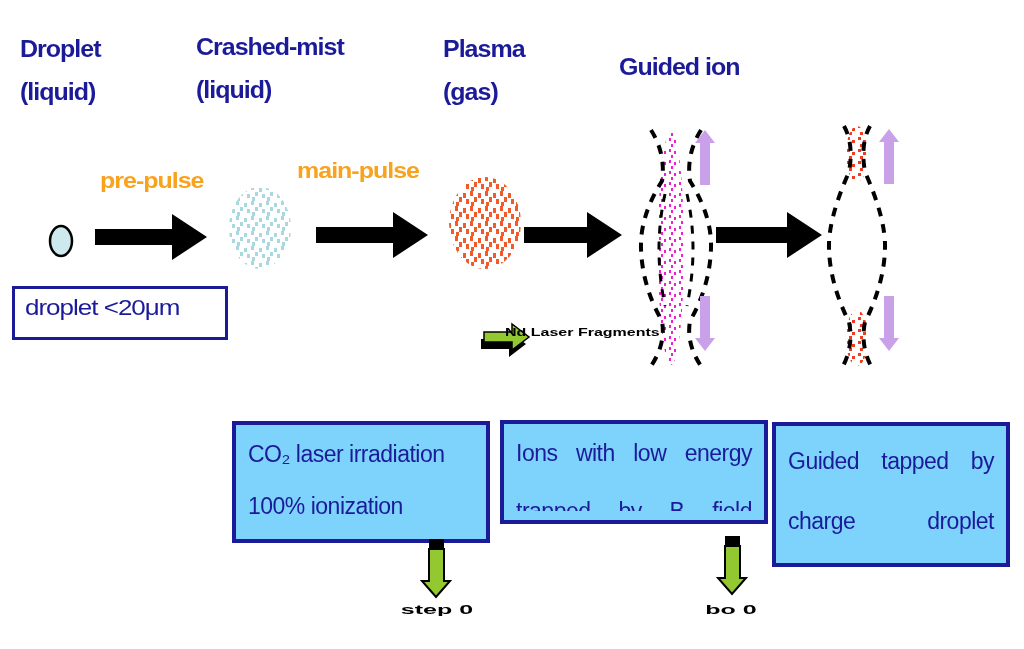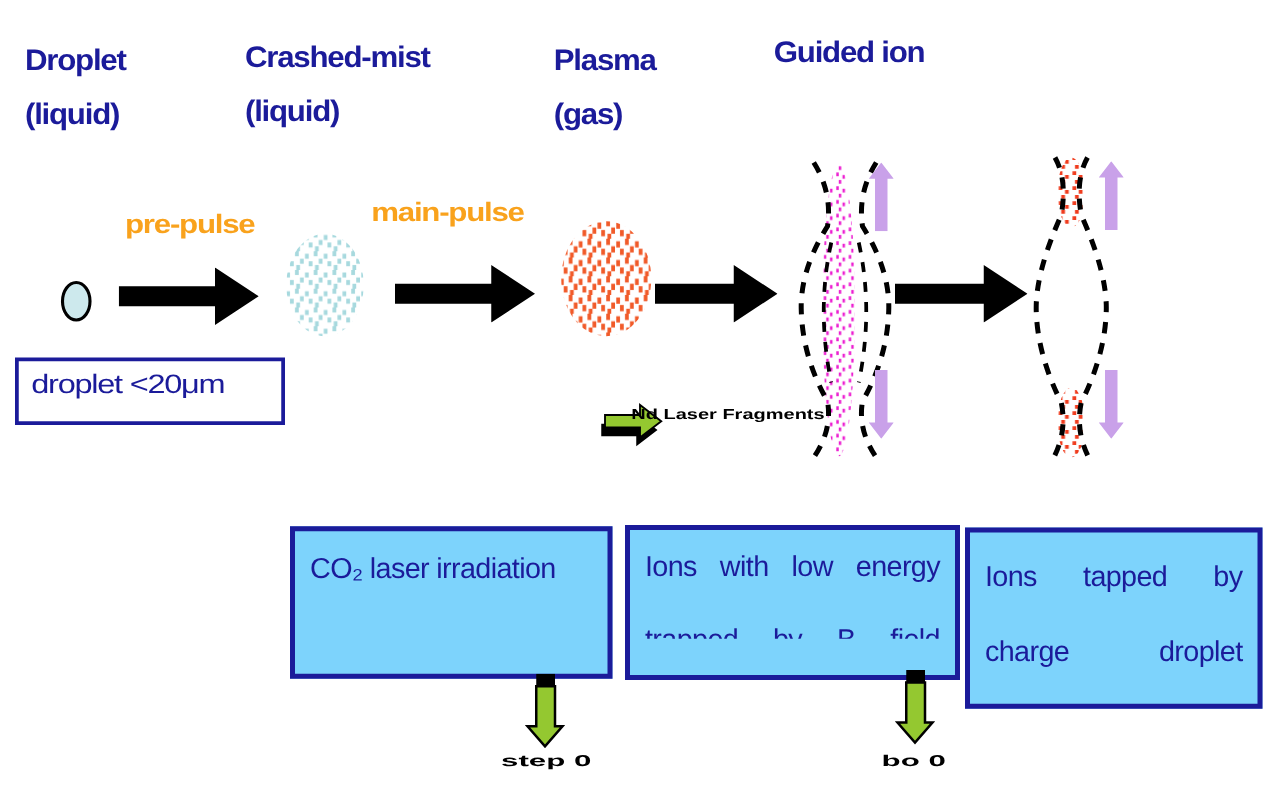--- a/index.html
+++ b/index.html
@@ -69,21 +69,21 @@
   <div class="stage-sub">(liquid)</div>
 </div>
 <div class="abs" style="left:196px;top:34px">
   <div class="stage-title">Crashed-mist</div>
   <div class="stage-sub">(liquid)</div>
 </div>
 <div class="abs" style="left:443px;top:36px">
   <div class="stage-title">Plasma</div>
   <div class="stage-sub">(gas)</div>
 </div>
-<div class="abs" style="left:619px;top:30px">
+<div class="abs" style="left:619px;top:54px">
   <div class="stage-title">Guided ion</div>
 </div>
 
 <div class="abs pulse" style="left:100px;top:168px">pre-pulse</div>
 <div class="abs pulse" style="left:297px;top:158px">main-pulse</div>
 
 <svg class="abs" style="left:47px;top:222px" width="30" height="36">
   <ellipse cx="14" cy="19" rx="11" ry="15" fill="#cde9ed" stroke="#000" stroke-width="2.5"></ellipse>
 </svg>
 
@@ -142,31 +142,32 @@
 <div class="abs droplet-box-text">droplet &lt;20μm</div>
 
 <svg class="abs" style="left:480px;top:320px" width="56" height="38">
   <polygon points="2,16 30,16 30,8 47,21 30,34 30,26 2,26" fill="#000" transform="translate(-1,3)"></polygon>
   <polygon points="4,12 32,12 32,4 49,17 32,30 32,22 4,22" fill="#94c830" stroke="#000" stroke-width="1.5"></polygon>
 </svg>
 <div class="abs squish-note" style="left:505px;top:326px">Nd Laser Fragments</div>
 
 <div class="abs ibox" style="left:232px;top:421px;width:258px;height:122px">
   <div class="iline" style="top:16px">CO₂ laser irradiation</div>
+  <div class="iline" style="top:68px">100% ionization</div>
 </div>
 
-<div class="abs ibox" style="left:500px;top:420px;width:268px;height:124px">
+<div class="abs ibox" style="left:500px;top:420px;width:268px;height:104px">
   <div class="iline just" style="top:16px">Ions with low energy</div>
   <div class="clip" style="top:74px">
     <div class="iline just">trapped by B field</div>
   </div>
 </div>
 
 <div class="abs ibox" style="left:772px;top:422px;width:238px;height:145px">
-  <div class="iline just" style="top:22px">Ions tapped by</div>
+  <div class="iline just" style="top:22px">Guided tapped by</div>
   <div class="iline just" style="top:82px">charge droplet</div>
 </div>
 
 <svg class="abs" style="left:420px;top:539px" width="32" height="60">
   <rect x="9" y="0" width="15" height="13" fill="#000"></rect>
   <polygon points="9,10 24,10 24,42 30,42 16,58 2,42 9,42" fill="#94c830" stroke="#000" stroke-width="2"></polygon>
 </svg>
 <svg class="abs" style="left:716px;top:536px" width="32" height="60">
   <rect x="9" y="0" width="15" height="13" fill="#000"></rect>
   <polygon points="9,10 24,10 24,42 30,42 16,58 2,42 9,42" fill="#94c830" stroke="#000" stroke-width="2"></polygon>

